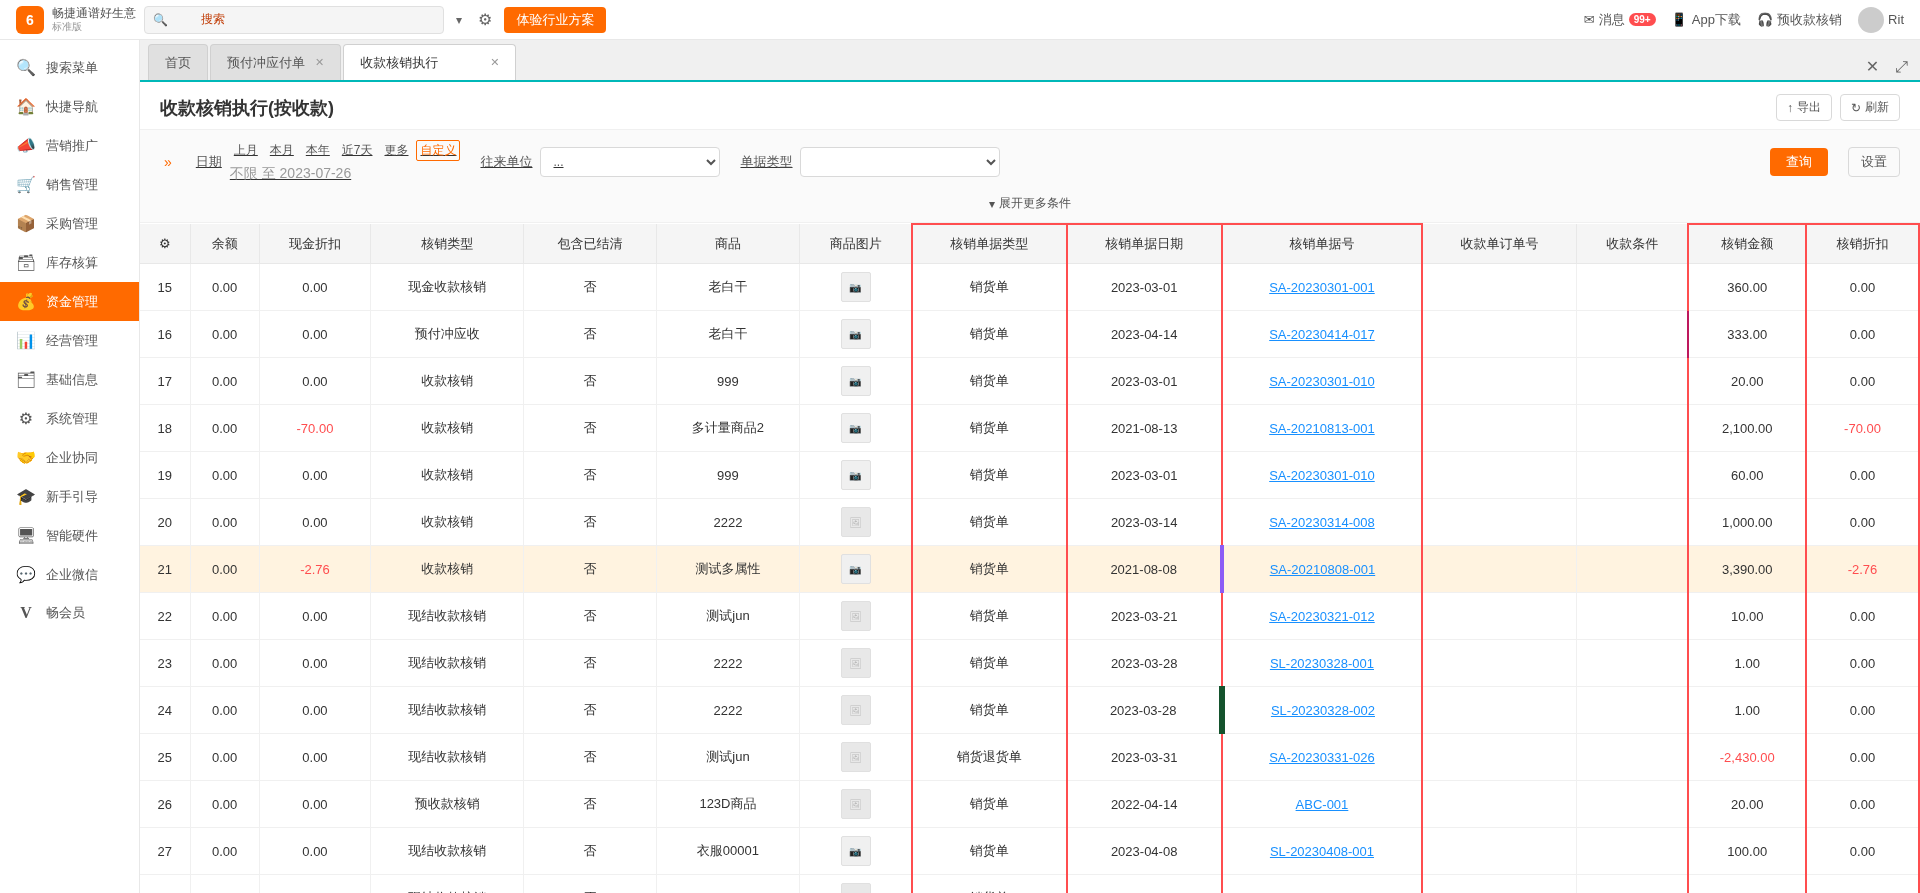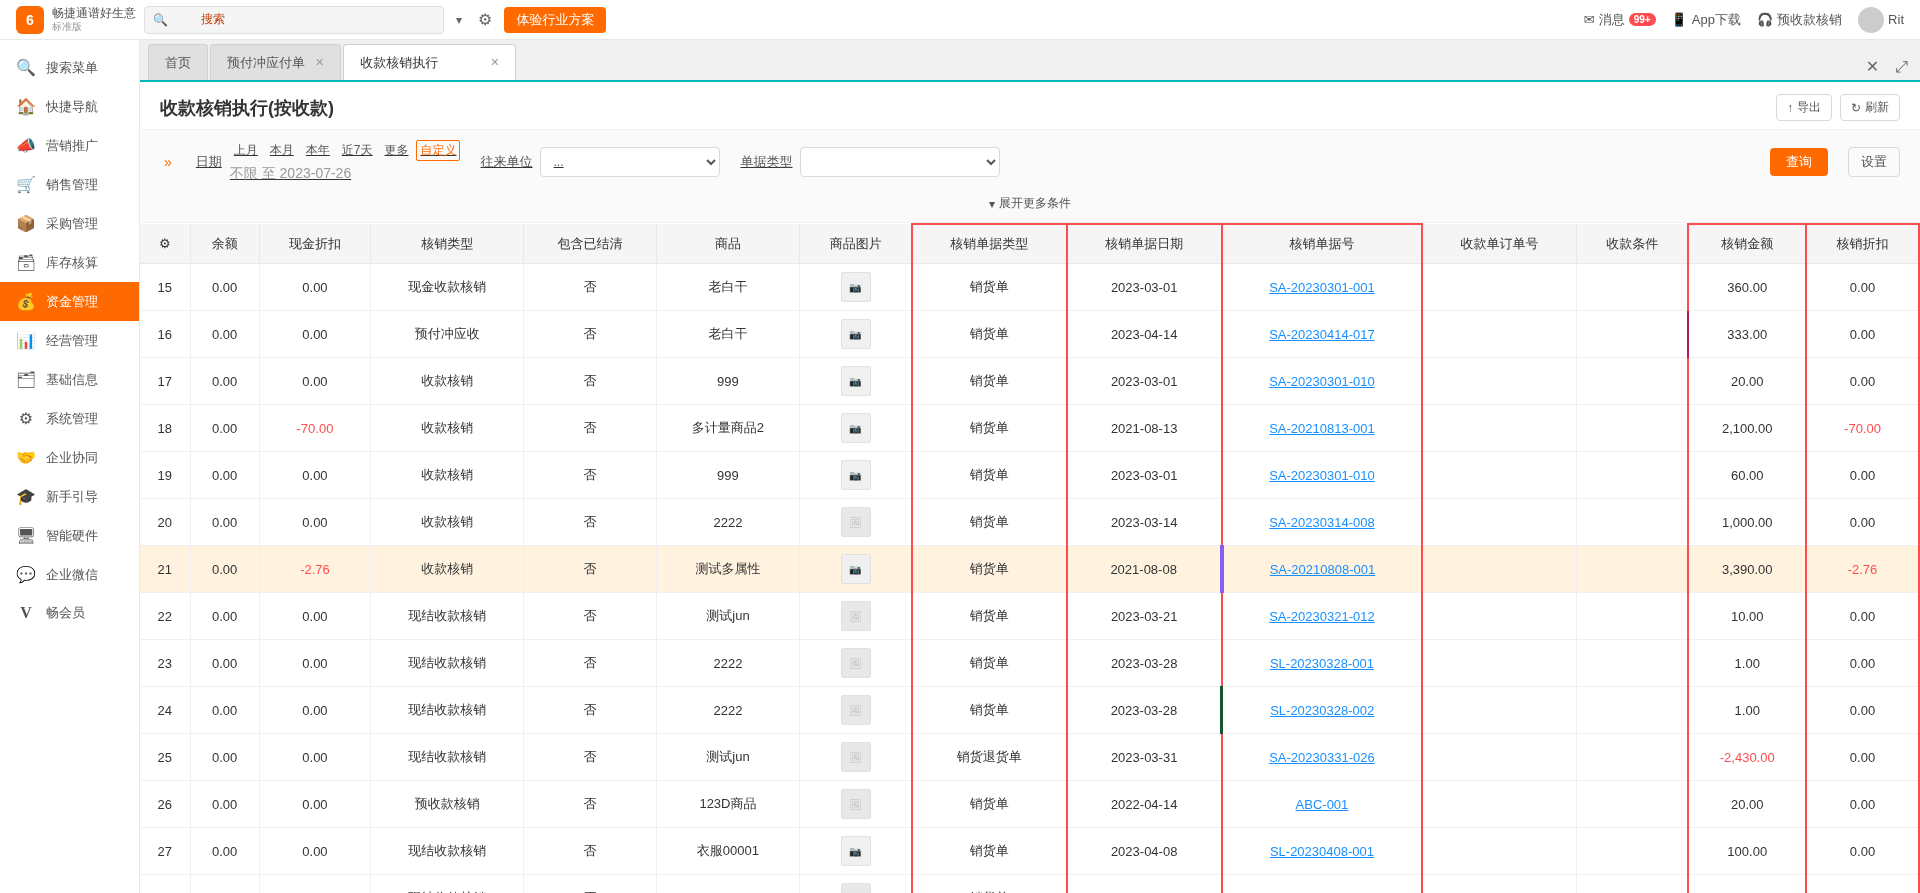--- a/index.html
+++ b/index.html
@@ -743,21 +743,21 @@
               <tr>
       <td>24</td>
       <td>0.00</td>
       <td class="">0.00</td>
       <td>现结收款核销</td>
       <td>否</td>
       <td>2222</td>
       <td><div class="img-placeholder has-img">🖼</div></td>
       <td style="border-left: 2px solid #ff4d4f; border-right: 2px solid #ff4d4f;">销货单</td>
       <td style="border-left: 2px solid #ff4d4f; border-right: 2px solid #ff4d4f;">2023-03-28</td>
-      <td style="border-left: 3px solid #14532d; border-right: 2px solid #ff4d4f;"><span class="td-link">SL-20230328-002</span></td>
+      <td style="border-left: 6px solid #14532d; border-right: 2px solid #ff4d4f;"><span class="td-link">SL-20230328-002</span></td>
       <td></td>
       <td></td>
       <td class="" style="border-left: 2px solid #ff4d4f; border-right: 2px solid #ff4d4f;">1.00</td>
       <td class="" style="border-left: 2px solid #ff4d4f; border-right: 2px solid #ff4d4f;">0.00</td>
     </tr>
               <tr>
       <td>25</td>
       <td>0.00</td>
       <td class="">0.00</td>
       <td>现结收款核销</td>

